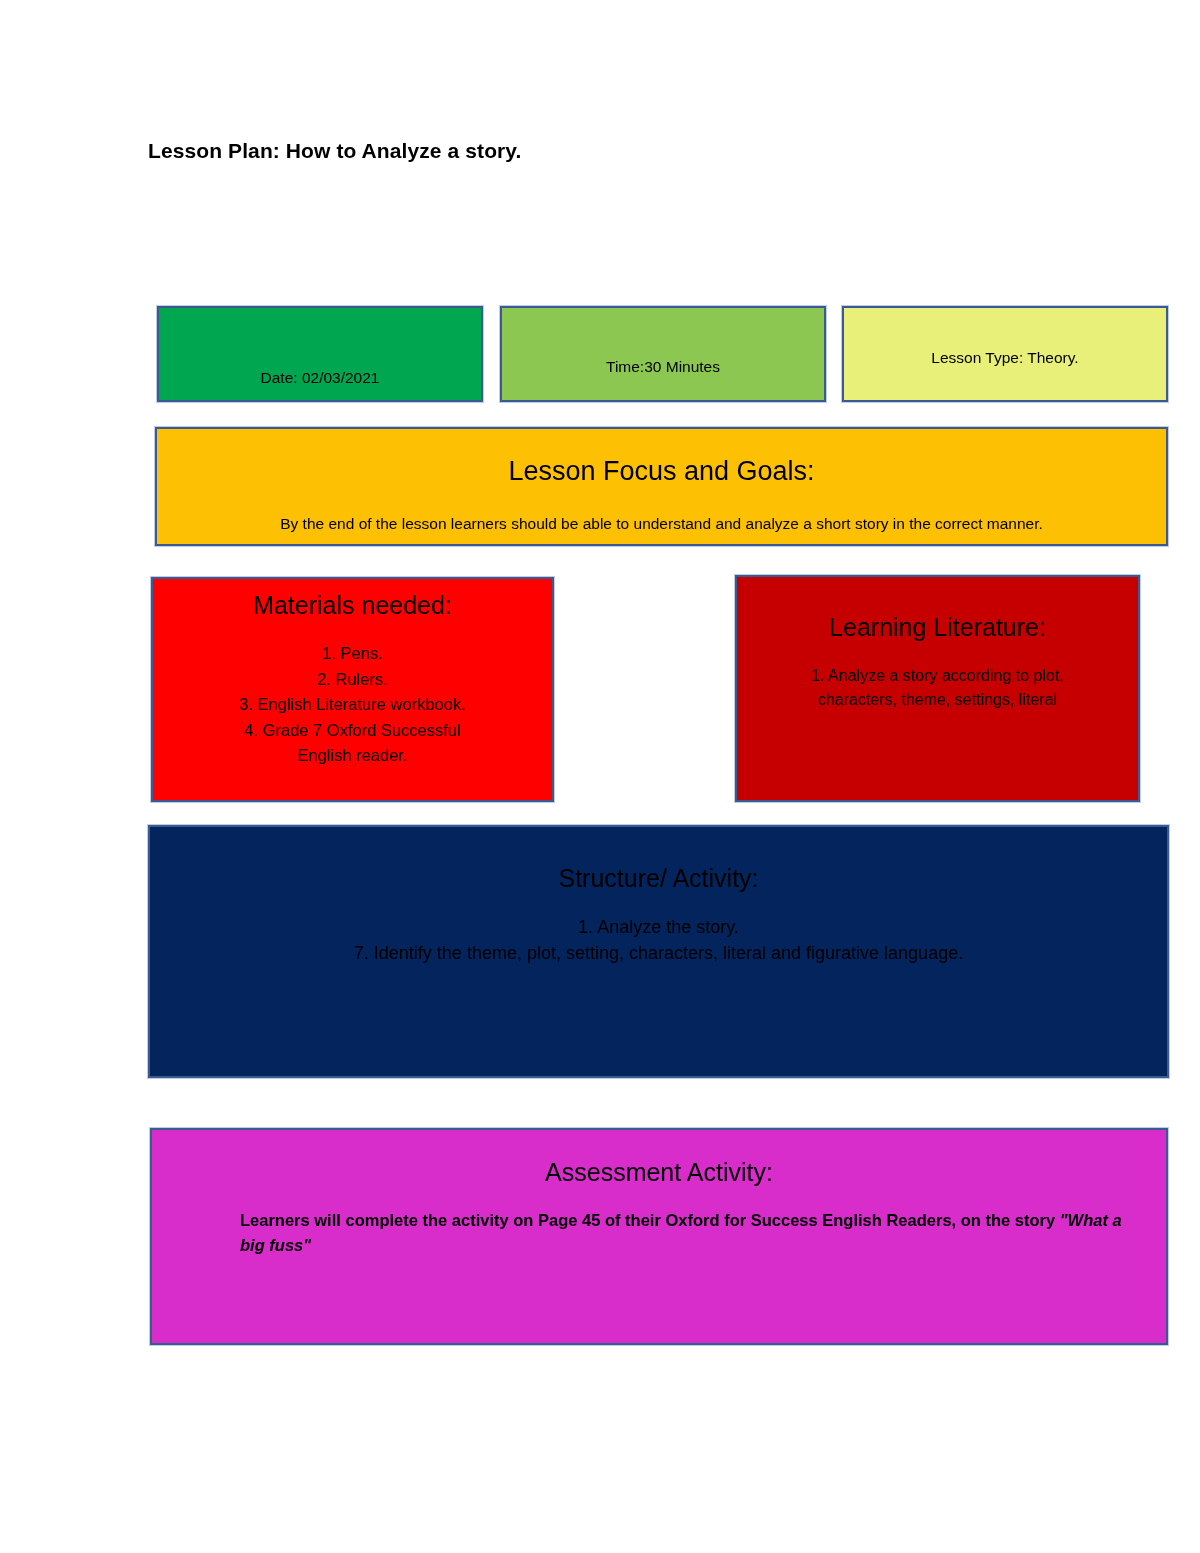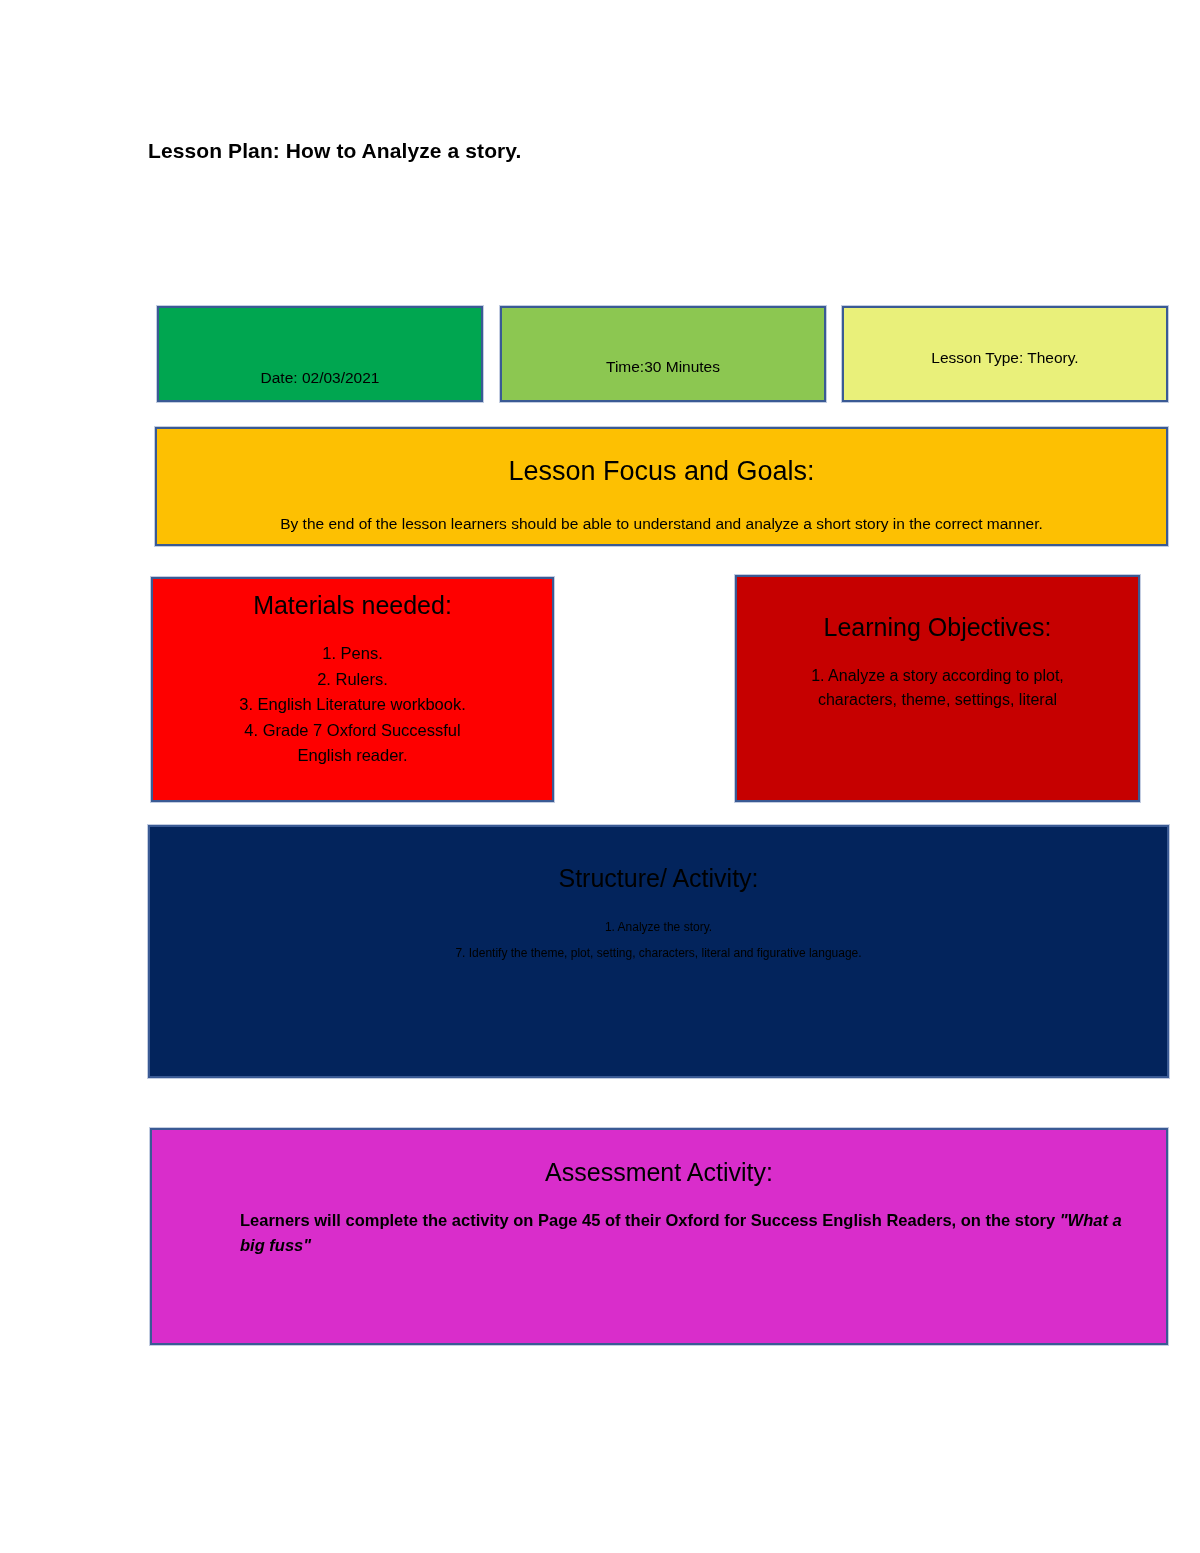--- a/index.html
+++ b/index.html
@@ -112,21 +112,21 @@
   }
   .structure-heading {
     position: absolute;
     left: 0; right: 0; top: 36px;
     font-size: 25px;
     line-height: 30px;
   }
   .structure-list {
     position: absolute;
     left: 16px; right: 16px; top: 87px;
-    font-size: 12px;
+    font-size: 18px;
     line-height: 26px;
   }
 
   
   .box-assessment {
     left: 150px; top: 1128px; width: 1018px; height: 217px;
     background: #d92dcb;
   }
   .assessment-heading {
     position: absolute;
@@ -173,21 +173,21 @@
   <div class="materials-list">
     <div>1.    Pens.</div>
     <div>2.    Rulers.</div>
     <div>3.    English Literature workbook.</div>
     <div>4.    Grade 7 Oxford Successful</div>
     <div>English reader.</div>
   </div>
 </div>
 
 <div class="box box-objectives">
-  <div class="objectives-heading">Learning Objectives:</div>
+  <div class="objectives-heading">Learning Literature:</div>
   <div class="objectives-list">
     <div>1.    Analyze a story according to plot,</div>
     <div>characters, theme, settings, literal</div>
   </div>
 </div>
 
 <div class="box box-structure">
   <div class="structure-heading">Structure/ Activity:</div>
   <div class="structure-list">
     <div>1.    Analyze the story.</div>

